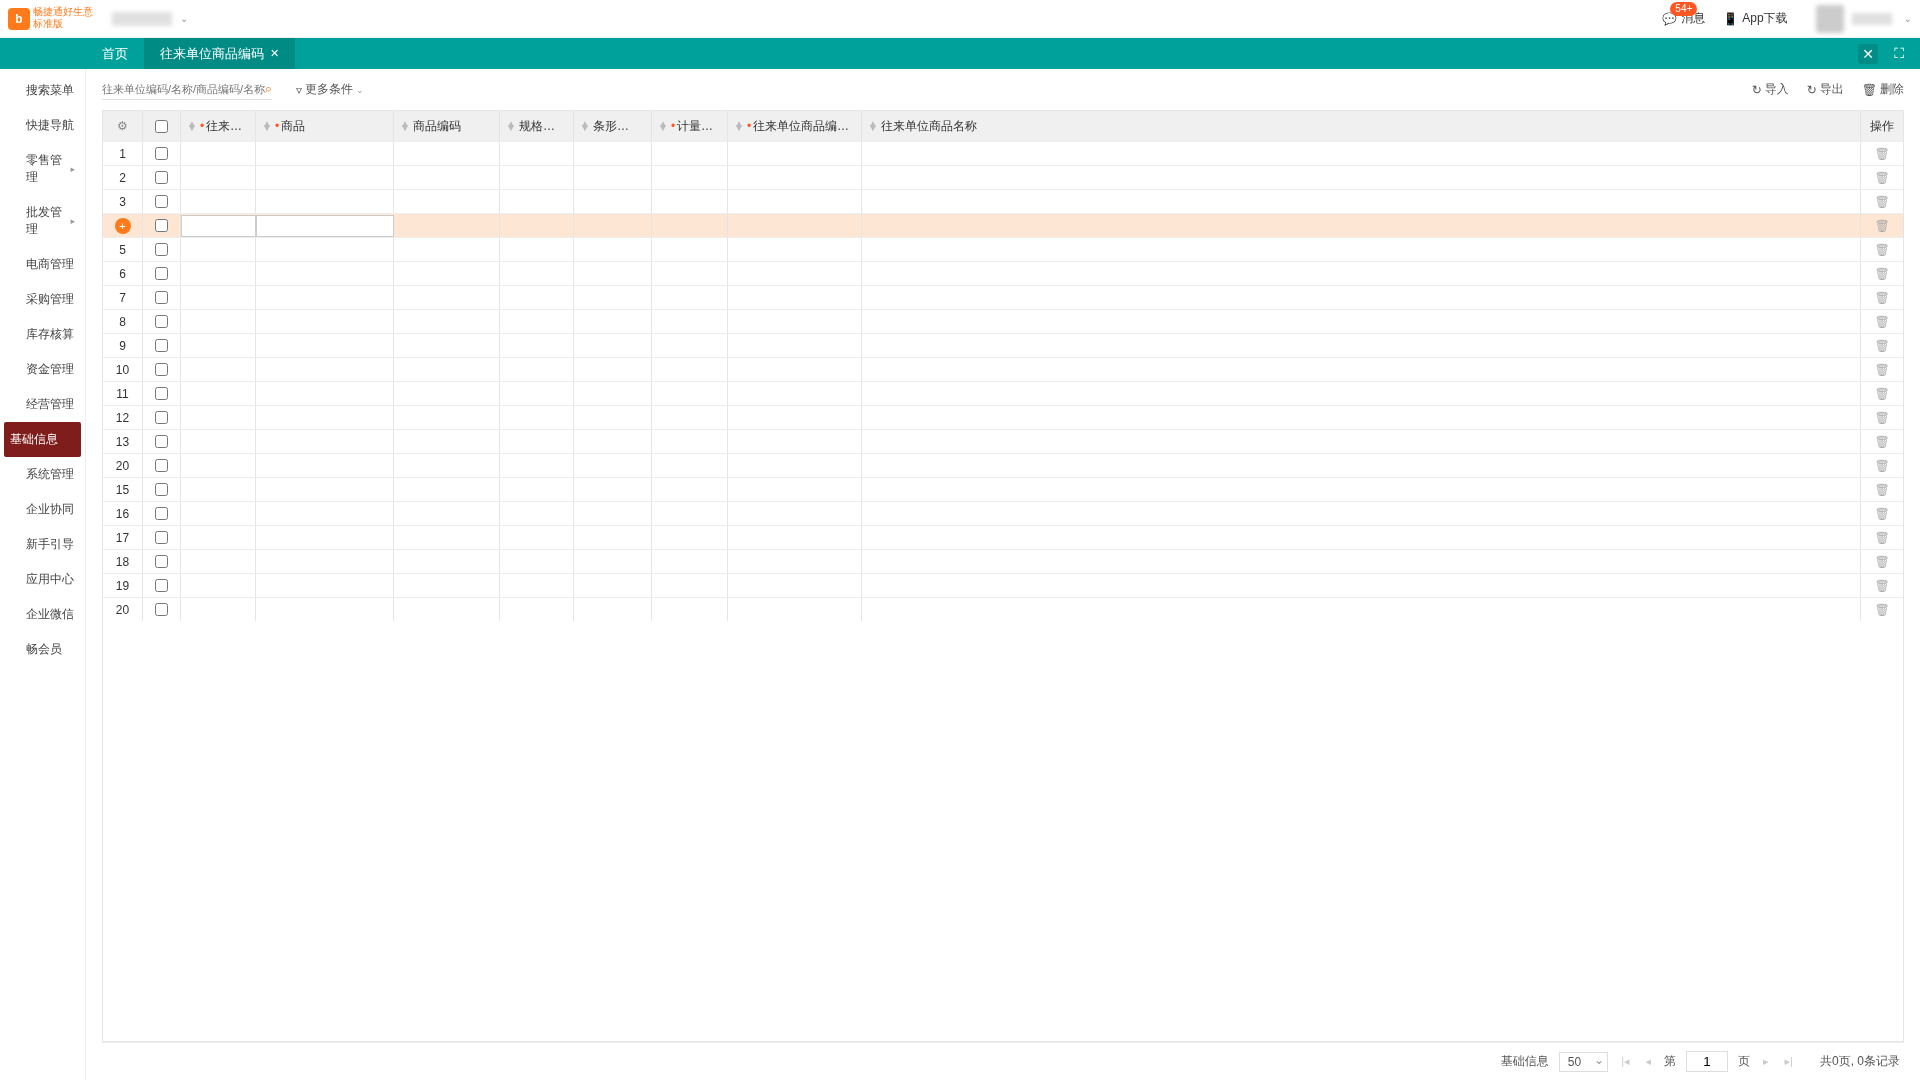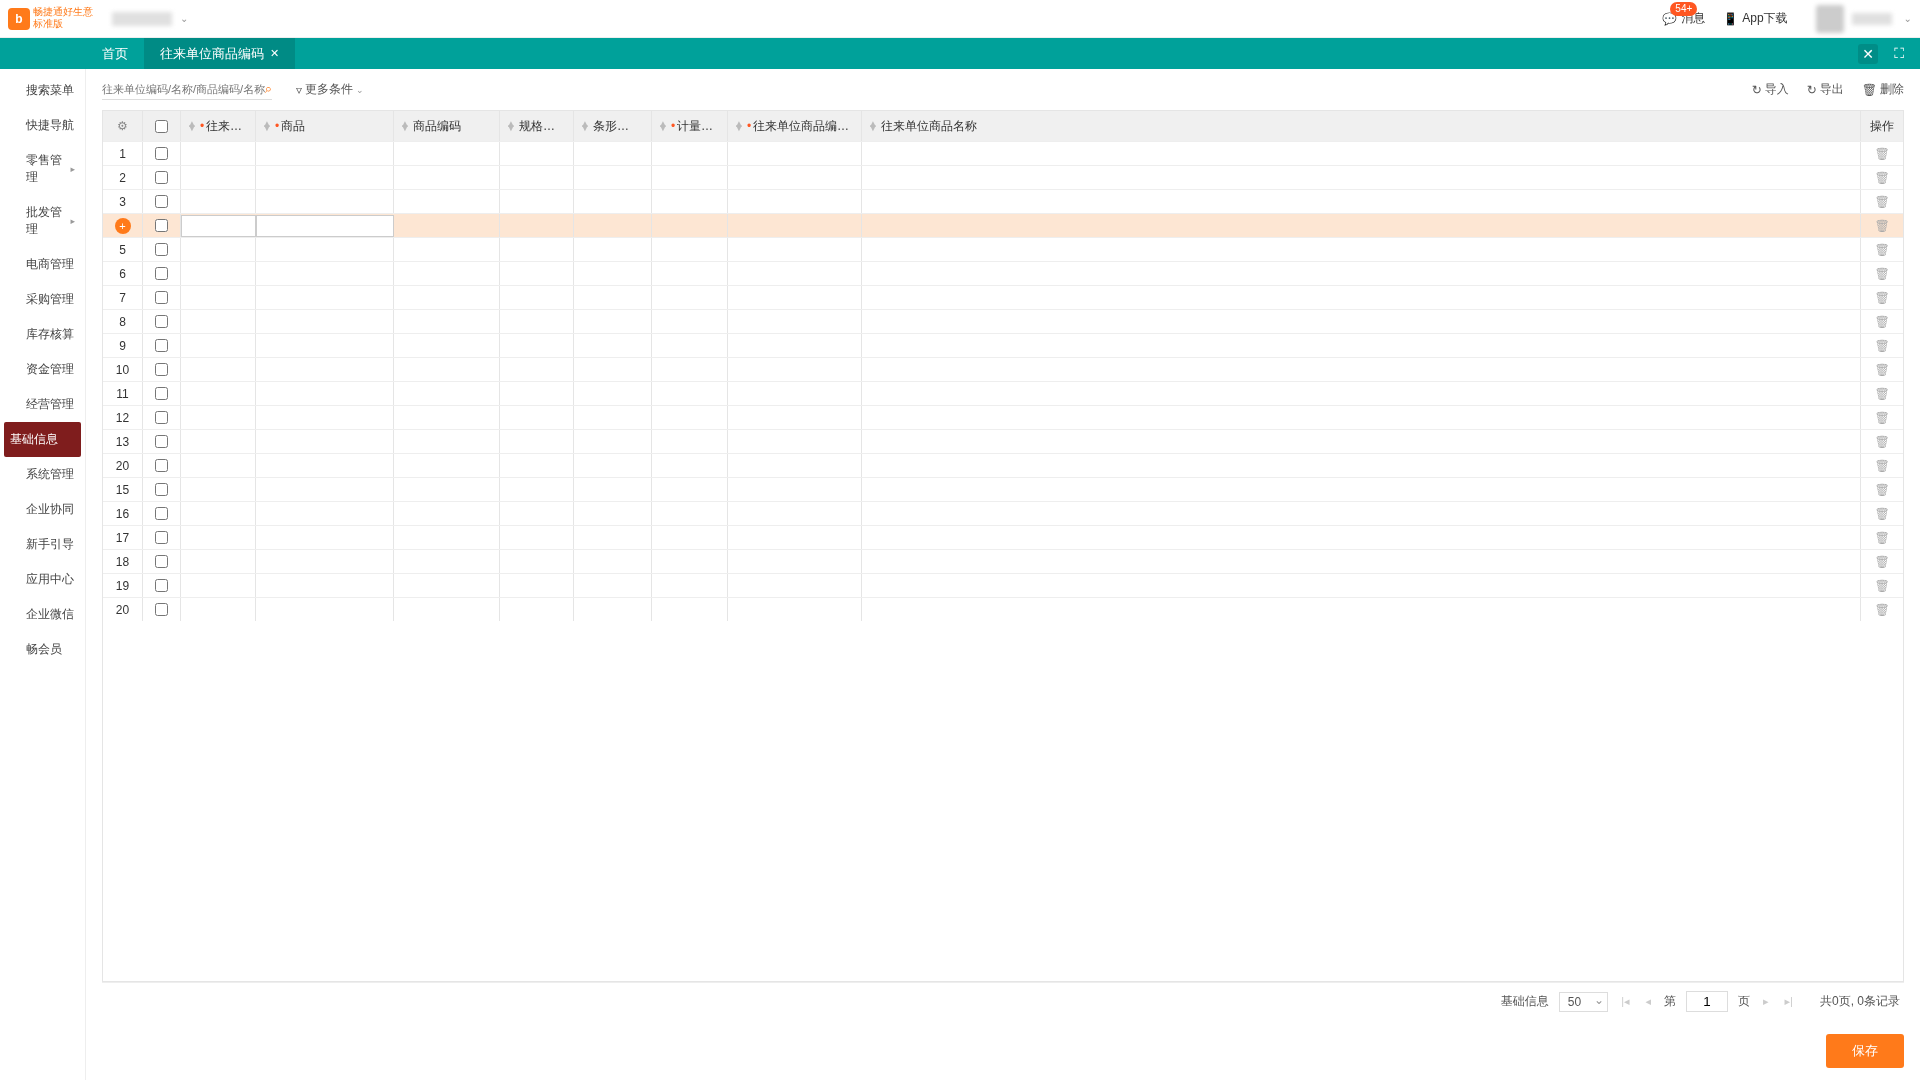--- a/index.html
+++ b/index.html
@@ -621,18 +621,15 @@
         <span class="pg-btn">|◂</span>
         <span class="pg-btn">◂</span>
         <span>第</span>
         <input class="pg-input" value="1" style="">
         <span>页</span>
         <span class="pg-btn">▸</span>
         <span class="pg-btn">▸|</span>
         <span style="margin-left:14px">共0页, 0条记录</span>
       </div>
 
-      <div class="footer">
-        <button class="save-btn">保存</button>
-      </div>
     </div>
   </div>
 </div>
 
 </body></html>

